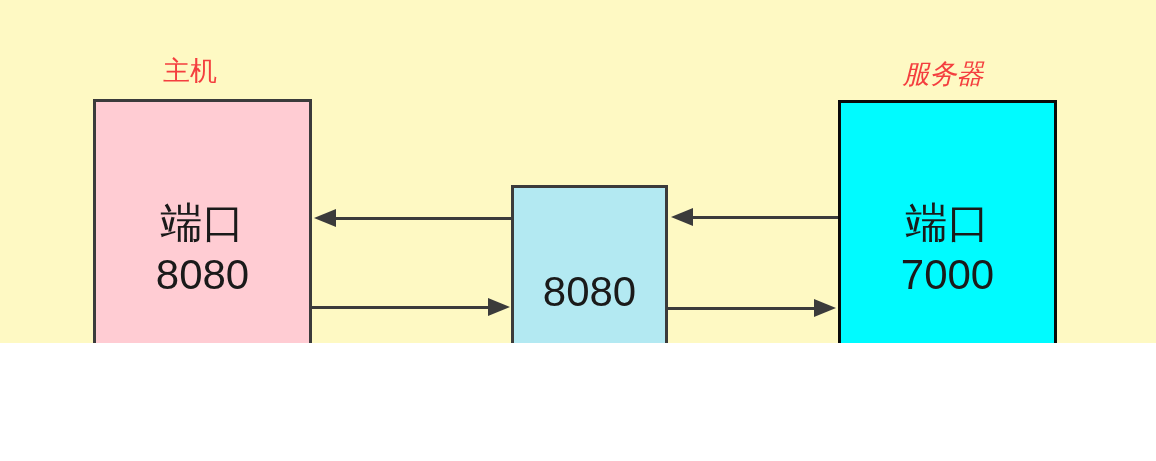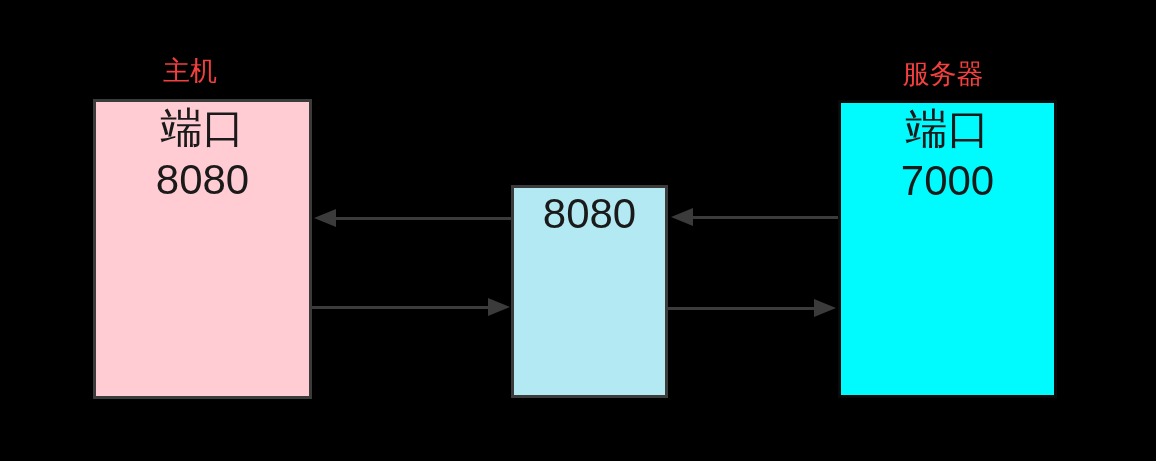--- a/index.html
+++ b/index.html
@@ -4,31 +4,32 @@
 <style>
   html, body {
     margin: 0;
     padding: 0;
     background: #ffffff;
     font-family: "Liberation Sans", "DejaVu Sans", sans-serif;
   }
   .canvas {
     position: relative;
     width: 1156px;
-    height: 461px;
-    background: #000000;
+    height: 343px;
+    background: #fef9c3;
     overflow: hidden;
   }
   .node {
     position: absolute;
     box-sizing: border-box;
     border: 3px solid #3b3b3b;
     display: flex;
     flex-direction: column;
     align-items: center;
+    justify-content: center;
     color: #1a1a1a;
     font-size: 42px;
     line-height: 52px;
     text-align: center;
   }
   .node-host {
     left: 93px; top: 99px;
     width: 219px; height: 300px;
     background: #ffccd3;
   }
@@ -46,21 +47,21 @@
   .node-label {
     position: absolute;
     color: #f43f3f;
     font-size: 27px;
     line-height: 27px;
     white-space: nowrap;
     transform: translateX(-50%);
   }
   .label-host   { left: 190px; top: 58px; }
   .label-proxy  { left: 586px; top: 129px; }
-  .label-server { left: 943px; top: 61px; }
+  .label-server { left: 943px; top: 61px; font-style: italic; }
 
   .arrow-line {
     position: absolute;
     height: 3px;
     background: #3b3b3b;
   }
   .arrow-head {
     position: absolute;
     width: 0;
     height: 0;

